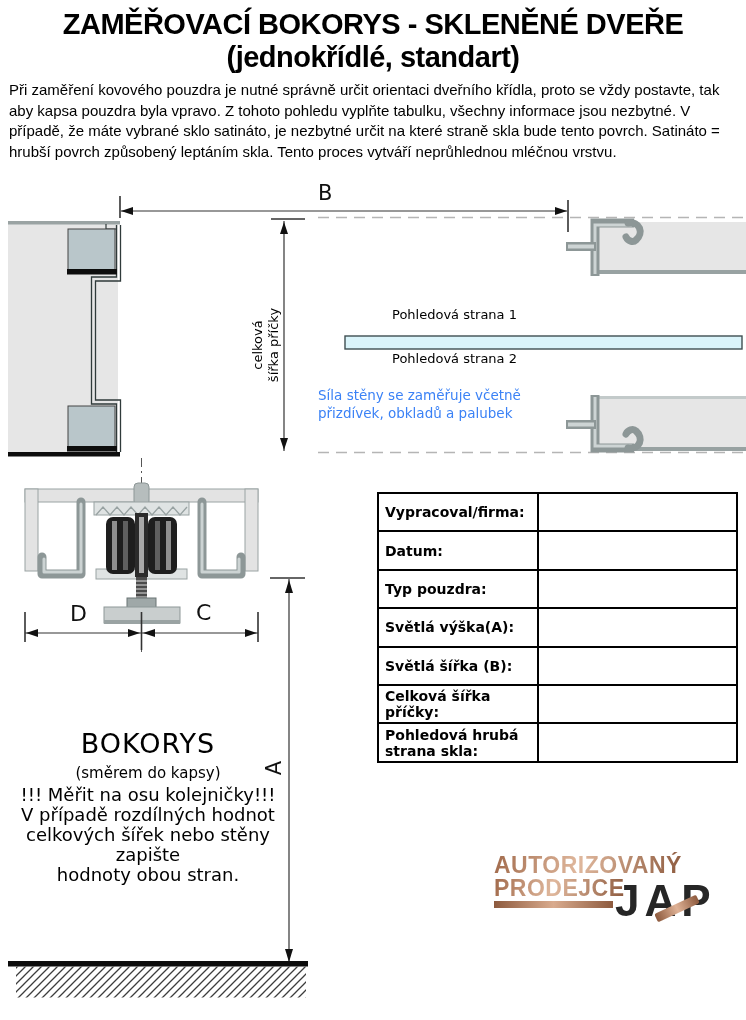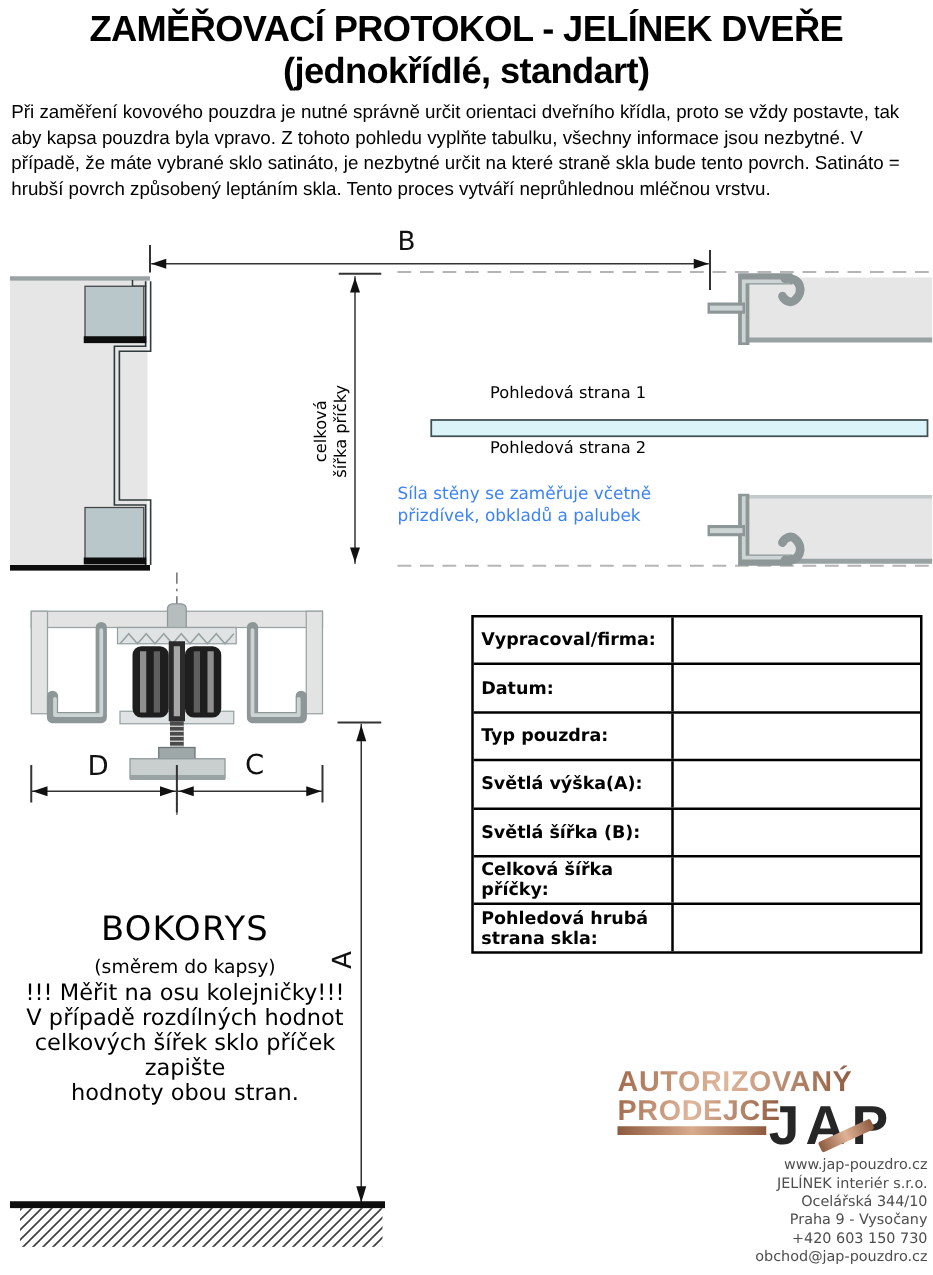--- a/index.html
+++ b/index.html
@@ -188,21 +188,21 @@
       </g>
 
       <g>
         <rect x="8" y="961" width="300" height="5.5" fill="#0d0d0d"></rect>
         <rect x="16" y="966.5" width="290" height="31" fill="url(#hatch)"></rect>
       </g>
     </g>
   </svg>
 
   <div class="abs title">
-    <div>ZAMĚŘOVACÍ PROTOKOL - JELÍNEK DVEŘE</div>
+    <div>ZAMĚŘOVACÍ BOKORYS - SKLENĚNÉ DVEŘE</div>
     <div>(jednokřídlé, standart)</div>
   </div>
 
   <div class="abs intro">Při zaměření kovového pouzdra je nutné správně určit orientaci dveřního křídla, proto se vždy postavte, tak aby kapsa pouzdra byla vpravo. Z tohoto pohledu vyplňte tabulku, všechny informace jsou nezbytné. V případě, že máte vybrané sklo satináto, je nezbytné určit na které straně skla bude tento povrch. Satináto = hrubší povrch způsobený leptáním skla. Tento proces vytváří neprůhlednou mléčnou vrstvu.</div>
 
   <div class="abs dim dimB">B</div>
 
   <div class="abs rot-partition">
     <div>celková</div>
     <div>šířka příčky</div>
@@ -219,21 +219,21 @@
   <div class="abs dim dimD">D</div>
   <div class="abs dim dimC">C</div>
   <div class="abs dim dimA">A</div>
 
   <div class="abs bok">
     <div class="bok-h">BOKORYS</div>
     <div class="bok-s1">(směrem do kapsy)</div>
     <div class="bok-s2">!!! Měřit na osu kolejničky!!!</div>
     <div class="bok-note">
       <div>V případě rozdílných hodnot</div>
-      <div>celkových šířek sklo příček zapište</div>
+      <div>celkových šířek nebo stěny zapište</div>
       <div>hodnoty obou stran.</div>
     </div>
   </div>
 
   <div class="abs form">
     <div class="frow">
       <div class="fl">Vypracoval/firma:</div>
       <div class="fv"></div>
     </div>
     <div class="frow">
@@ -261,22 +261,14 @@
       <div class="fv"></div>
     </div>
   </div>
 
   <div class="abs copper-text auth1">AUTORIZOVANÝ</div>
   <div class="abs copper-text auth2">PRODEJCE</div>
   <div class="abs copper-bar"></div>
   <div class="abs jap">JAP</div>
   <div class="abs swoosh"></div>
 
-  <div class="abs contact">
-    <div>www.jap-pouzdro.cz</div>
-    <div>JELÍNEK interiér s.r.o.</div>
-    <div>Ocelářská 344/10</div>
-    <div>Praha 9 - Vysočany</div>
-    <div>+420 603 150 730</div>
-    <div>obchod@jap-pouzdro.cz</div>
-  </div>
 
 </div>
 
 </body></html>

